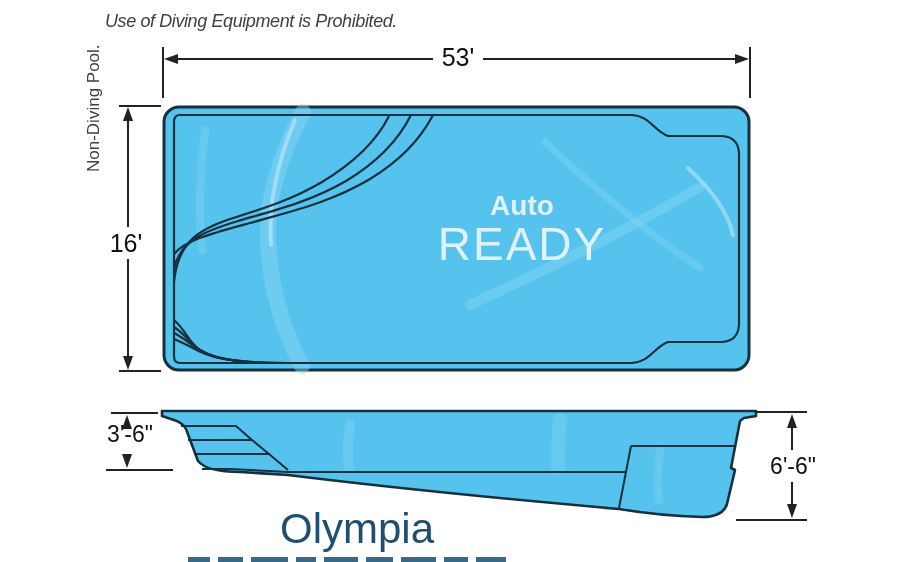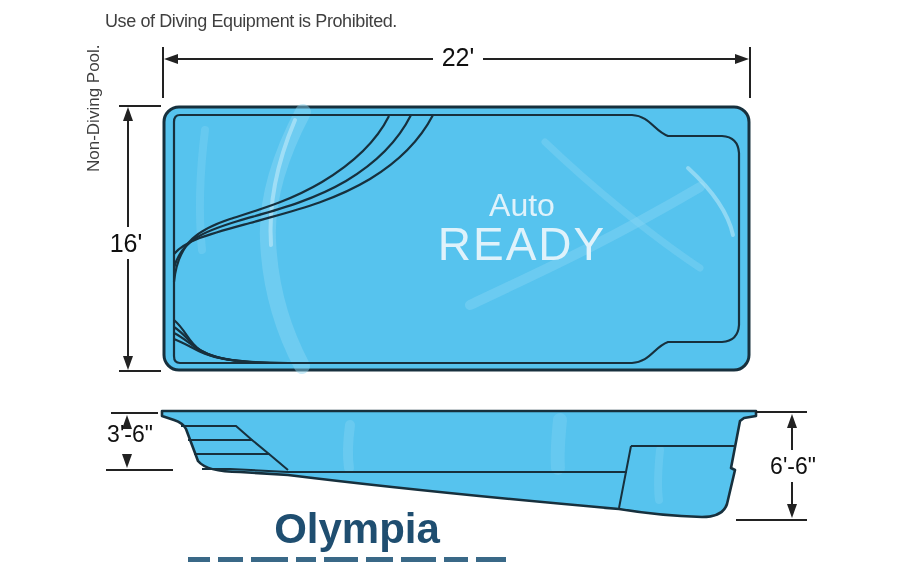--- a/index.html
+++ b/index.html
@@ -2,40 +2,40 @@
 <html><head>
 <meta charset="utf-8">
 <style>
   html,body{margin:0;padding:0;background:#ffffff;}
   .canvas{
     position:relative;width:900px;height:562px;background:#ffffff;overflow:hidden;
     font-family:"Liberation Sans",sans-serif;
   }
   svg.diagram{position:absolute;left:0;top:0;}
   .txt{position:absolute;white-space:nowrap;}
-  .notice-top{left:105px;top:11px;font-size:18px;letter-spacing:-0.4px;color:#3f3f3f;}
+  .notice-top{left:105px;top:11px;font-size:18px;letter-spacing:-0.4px;color:#3f3f3f;font-style:italic;}
   .notice-side{
     left:84px;top:172px;transform:rotate(-90deg);transform-origin:0 0;
     font-size:17px;color:#3f3f3f;
   }
   .dim{transform:translate(-50%,-50%);font-size:25px;color:#101010;}
   .dim.small{font-size:23px;}
   .dim-35{left:458px;top:57px;}
   .dim-16{left:126px;top:243px;text-align:center;}
   .dim-36{left:130px;top:434px;}
   .dim-66{left:793px;top:466px;}
   .autocover{
     position:absolute;left:522px;top:186px;transform:translateX(-50%);
     text-align:center;color:#dff2fb;line-height:39px;
   }
-  .ac-bold{font-size:32px;font-weight:normal;}
+  .ac-bold{font-size:28px;font-weight:bold;}
   .ac-ready{font-size:46px;font-weight:400;letter-spacing:2px;}
   .title{
     left:357px;top:505px;transform:translateX(-50%);
-    font-size:42px;font-weight:bold;color:#1f4e70;
+    font-size:42px;font-weight:normal;color:#1f4e70;
   }
   .clipped-caption{
     position:absolute;left:188px;top:557px;width:318px;height:5px;opacity:.9;
     background-image:linear-gradient(90deg,
       #24587a 0 22px,transparent 22px 30px,
       #24587a 30px 55px,transparent 55px 63px,
       #24587a 63px 100px,transparent 100px 108px,
       #24587a 108px 128px,transparent 128px 136px,
       #24587a 136px 170px,transparent 170px 178px,
       #24587a 178px 205px,transparent 205px 213px,
@@ -124,21 +124,21 @@
       <path d="M792,428 V450 M792,482 V504" fill="none"></path>
       <polygon points="792,414 787,428 797,428" stroke="none"></polygon>
       <polygon points="792,518 787,504 797,504" stroke="none"></polygon>
     </g>
   </svg>
 
   <div class="txt notice-top">Use of Diving Equipment is Prohibited.</div>
 
   <div class="txt notice-side">Non-Diving Pool.</div>
 
-  <div class="txt dim dim-35">22'</div>
+  <div class="txt dim dim-35">53'</div>
 
   <div class="txt dim dim-16">16'</div>
 
   <div class="txt dim small dim-36">3'-6"</div>
 
   <div class="txt dim small dim-66">6'-6"</div>
 
   <div class="autocover">
     <div class="ac-bold">Auto</div>
     <div class="ac-ready">READY</div>

